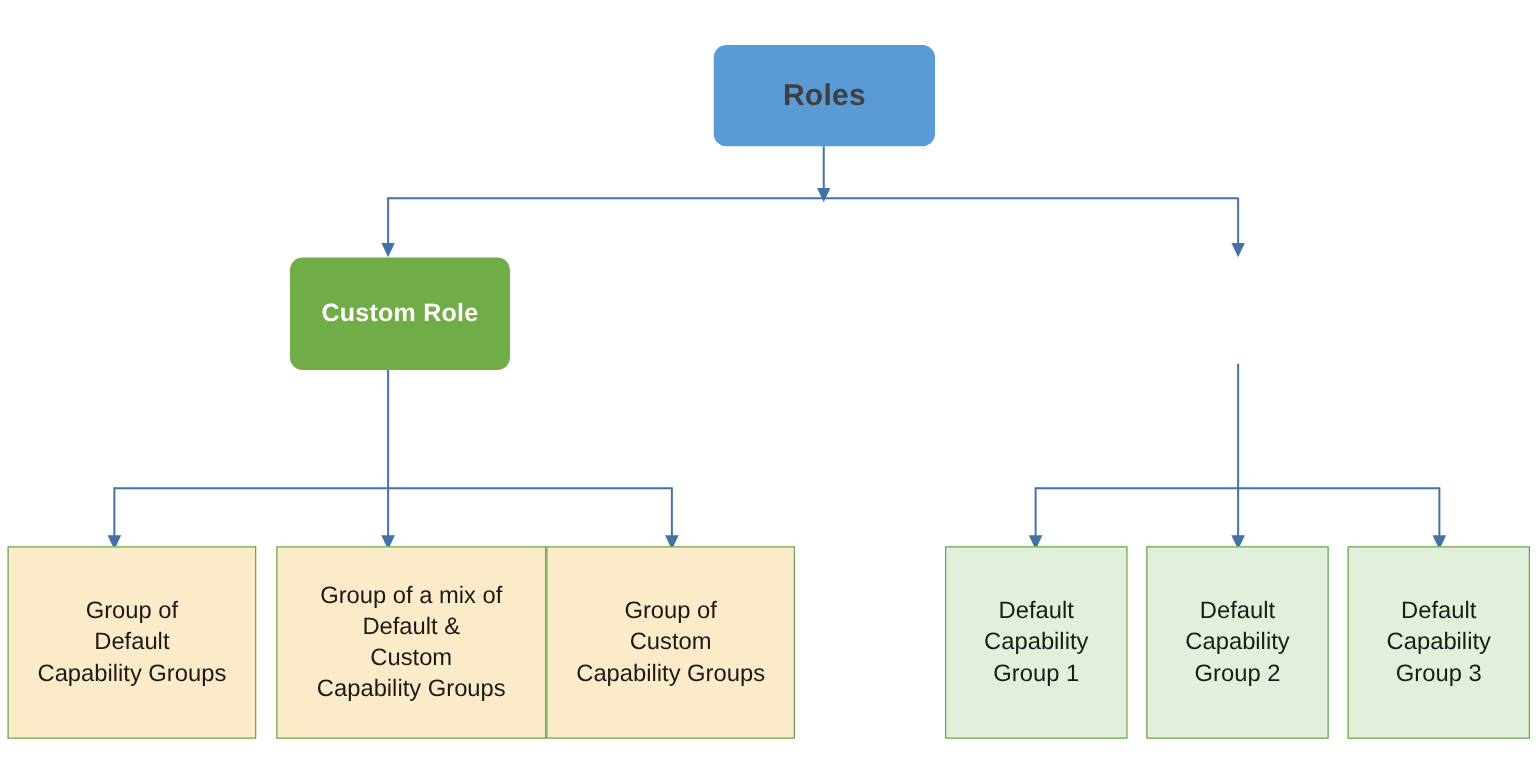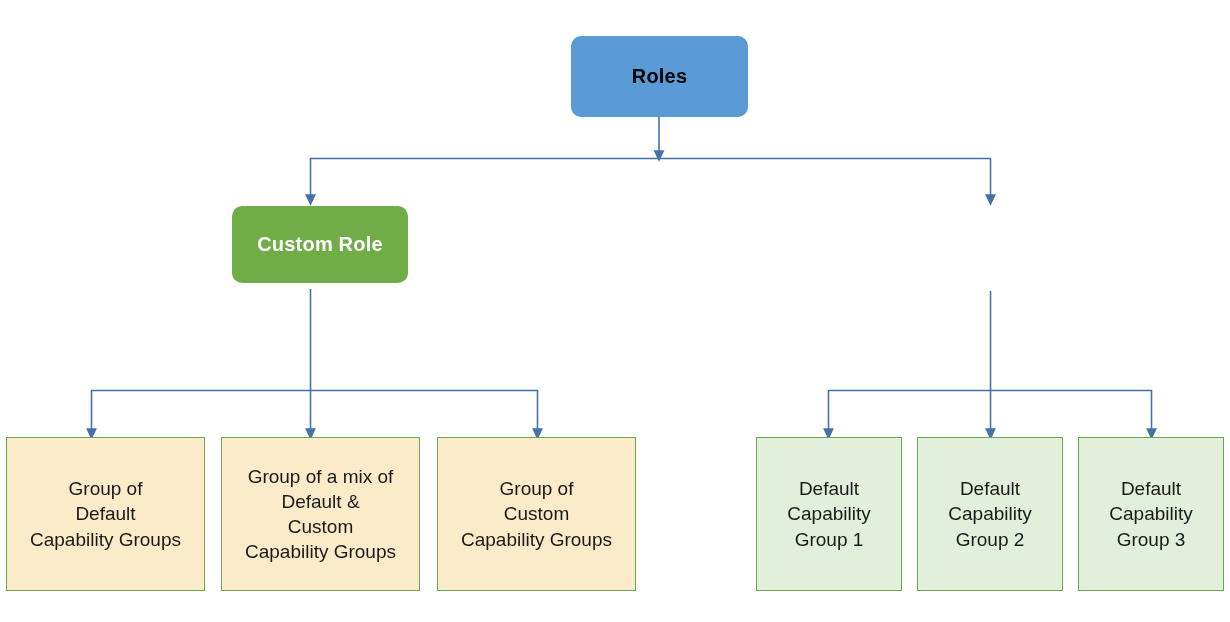--- a/index.html
+++ b/index.html
@@ -37,23 +37,23 @@
   }
   .node-label {
     display: block;
     width: 100%;
     white-space: pre-line;
   }
   
   .node-root {
     background: #5B9BD5;
     border-radius: 10px;
-    color: #000000;
+    color: #404040;
     font-weight: bold;
-    font-size: 20px;
+    font-size: 24px;
     letter-spacing: 0.2px;
   }
   
   .node-role {
     background: #70AD47;
     border-radius: 10px;
     color: #ffffff;
     font-weight: bold;
     font-size: 20px;
     letter-spacing: 0.2px;
@@ -126,32 +126,32 @@
     </g>
     <g>
       <line x1="1151.5" y1="390" x2="1151.5" y2="434" stroke="#4472A8" stroke-width="1.6" marker-end="url(#arrowhead)"></line>
     </g>
   </svg>
 
   <div class="node node-root" style="left:571px; top:36px; width:177px; height:81px;">
     <span class="node-label">Roles</span>
   </div>
 
-  <div class="node node-role" style="left:232px; top:206px; width:176px; height:77px;">
+  <div class="node node-role" style="left:232px; top:206px; width:176px; height:90px;">
     <span class="node-label">Custom Role</span>
   </div>
 
 
   <div class="node node-group node-group-custom" style="left:6px; top:437px; width:199px; height:154px;">
     <span class="node-label">Group of
 Default
 Capability Groups</span>
   </div>
 
-  <div class="node node-group node-group-custom" style="left:221px; top:437px; width:199px; height:154px;">
+  <div class="node node-group node-group-custom" style="left:221px; top:437px; width:216px; height:154px;">
     <span class="node-label">Group of a mix of
 Default &amp;
 Custom
 Capability Groups</span>
   </div>
 
   <div class="node node-group node-group-custom" style="left:437px; top:437px; width:199px; height:154px;">
     <span class="node-label">Group of
 Custom
 Capability Groups</span>

